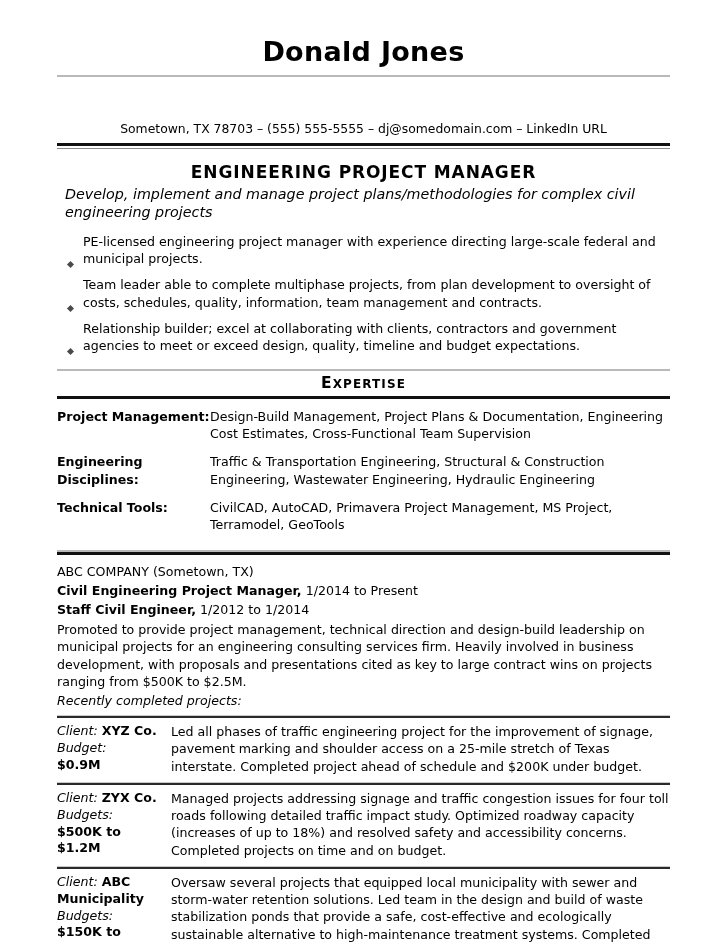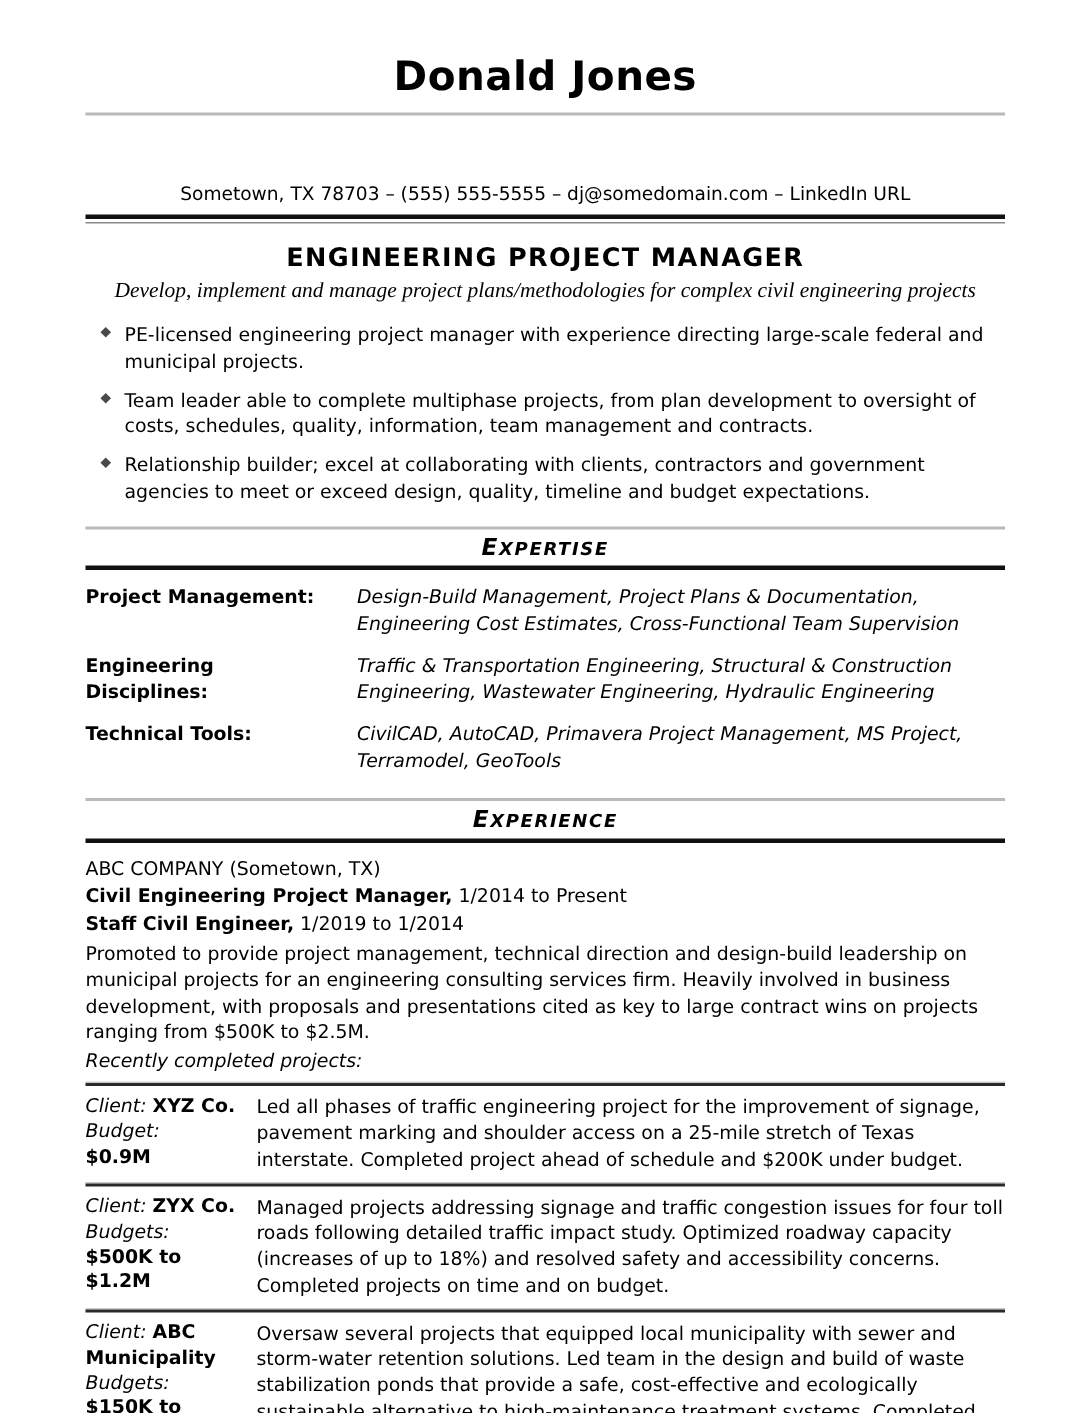--- a/index.html
+++ b/index.html
@@ -64,35 +64,33 @@
   
   .job-title {
     text-align: center;
     font-size: 17px;
     font-weight: bold;
     letter-spacing: 0.9px;
     padding-top: 13px;
     padding-bottom: 3px;
   }
   .tagline {
-    text-align: center;
     font-size: 14.3px;
     font-style: italic;
     line-height: 1.30;
     padding: 0 8px 0 8px;
-    font-family: Liberation Serif, serif;
   }
 
   
   .bullets {
     padding-top: 11px;
   }
   .bullet-row {
     display: flex;
-    align-items: flex-start;
+    align-items: flex-end;
     padding-bottom: 9px;
   }
   .bullet-mark {
     width: 26px;
     flex: 0 0 26px;
     display: flex;
     justify-content: center;
     padding-top: 5px;
   }
   .bullet-diamond {
@@ -111,21 +109,20 @@
   .section {
     padding-top: 6px;
   }
   .section-title {
     text-align: center;
     font-weight: bold;
     font-size: 12px;
     letter-spacing: 1.1px;
     padding: 3px 0 3px 0;
     line-height: 1.2;
-    font-style: italic;
   }
   .section-title .cap {
     font-size: 15.5px;
   }
 
   
   .exp-table { padding-top: 9px; }
   .exp-row {
     display: flex;
     align-items: flex-start;
@@ -134,23 +131,21 @@
   .exp-label {
     flex: 0 0 153px;
     width: 153px;
     font-size: 12.6px;
     font-weight: bold;
     line-height: 1.37;
   }
   .exp-value {
     flex: 1 1 auto;
     font-size: 12.6px;
-    font-style: italic;
-    line-height: 1.37;
-    margin-left: 28px;
+    line-height: 1.37;
   }
 
   
   .job-block { padding-top: 8px; }
   .company {
     font-size: 12.6px;
     line-height: 1.5;
   }
   .role {
     font-size: 12.6px;
@@ -257,27 +252,26 @@
       </div>
       <div class="exp-row">
         <div class="exp-label">Technical Tools:</div>
         <div class="exp-value">CivilCAD, AutoCAD, Primavera Project Management, MS Project, Terramodel, GeoTools</div>
       </div>
     </div>
   </div>
 
   <div class="section">
     <div class="rule-thin"></div>
-    <div class="section-title"><span class="cap">E</span><span>XPERIENCE</span></div>
     <div class="rule-thick"></div>
 
     <div class="job-block">
       <div class="company">ABC COMPANY (Sometown, TX)</div>
       <div class="role"><b>Civil Engineering Project Manager,</b><span> 1/2014 to Present</span></div>
-      <div class="role"><b>Staff Civil Engineer,</b><span> 1/2019 to 1/2014</span></div>
+      <div class="role"><b>Staff Civil Engineer,</b><span> 1/2012 to 1/2014</span></div>
       <div class="job-desc">Promoted to provide project management, technical direction and design-build leadership on municipal projects for an engineering consulting services firm. Heavily involved in business development, with proposals and presentations cited as key to large contract wins on projects ranging from $500K to $2.5M.</div>
       <div class="recently">Recently completed projects:</div>
     </div>
 
     <div class="proj-sep-thin"></div>
     <div class="proj-sep-thick"></div>
     <div class="proj-row">
       <div class="proj-meta">
         <span class="lbl">Client:</span>
         <span class="val">XYZ Co.</span><br>

